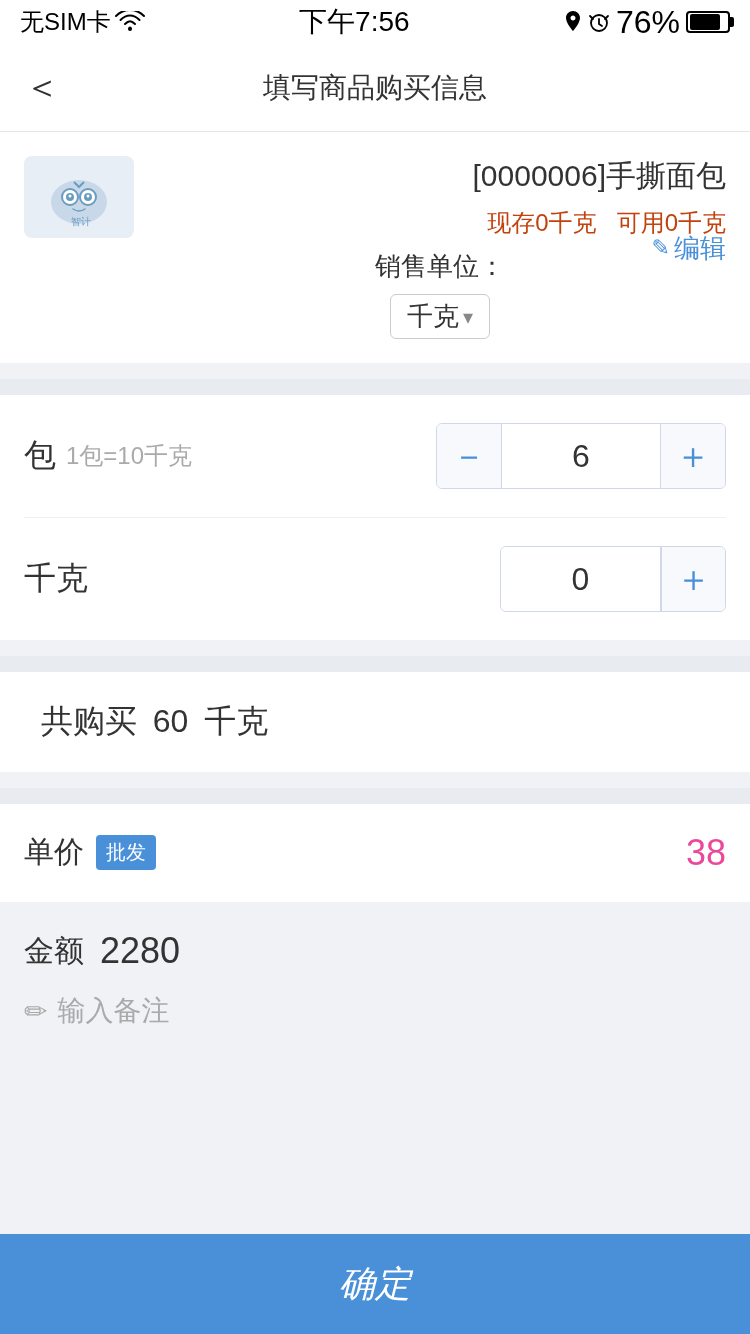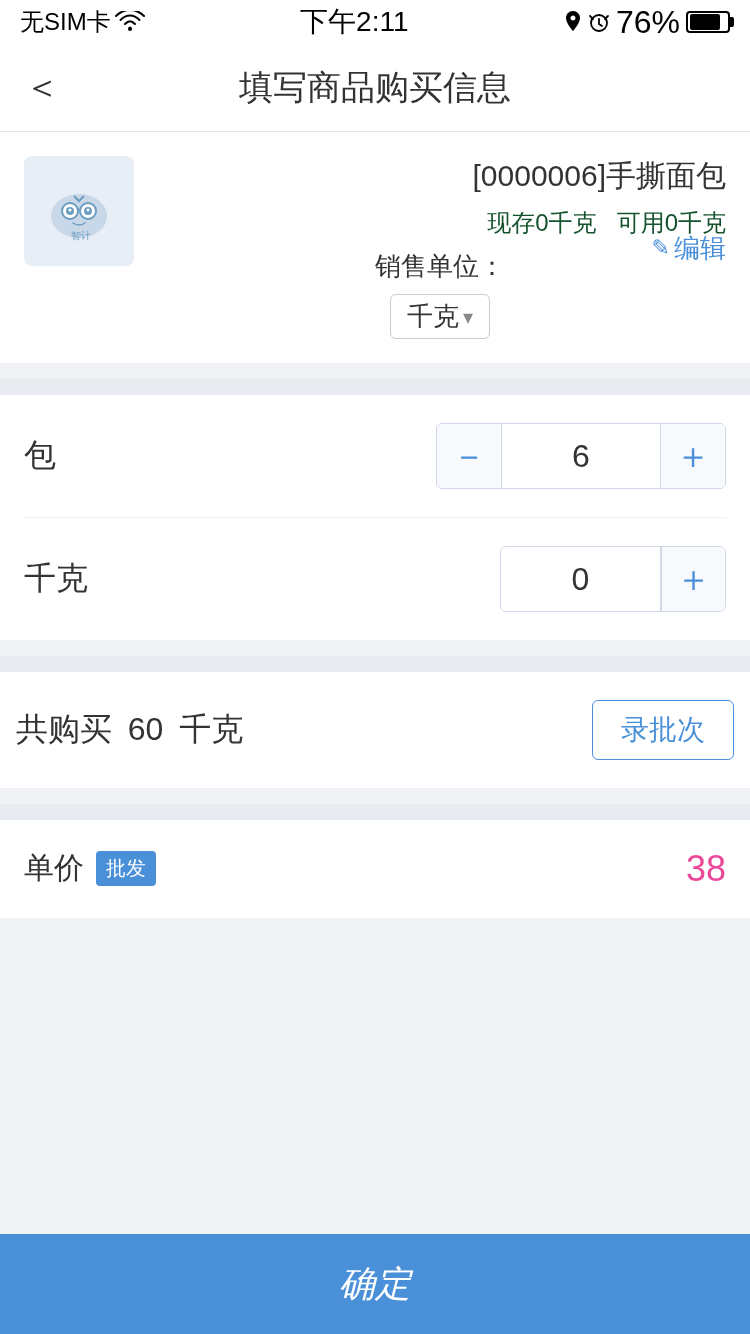--- a/index.html
+++ b/index.html
@@ -66,58 +66,58 @@
       border-bottom: 1px solid #e5e5e5;
     }
     .nav-back {
       position: absolute;
       left: 24px;
       font-size: 36px;
       color: #333;
       cursor: pointer;
     }
     .nav-title {
-      font-size: 34px;
+      font-size: 28px;
       font-weight: 500;
       color: #333;
     }
 
     
     .product-card {
       background: #fff;
       padding: 24px;
       display: flex;
       align-items: flex-start;
       gap: 20px;
       margin-bottom: 16px;
     }
     .product-thumb {
       width: 110px;
-      height: 110px;
+      height: 82px;
       background: #e8eef5;
       border-radius: 8px;
       display: flex;
       align-items: center;
       justify-content: center;
       flex-shrink: 0;
     }
     .owl-logo {
       width: 70px;
       height: 60px;
     }
     .product-info { flex: 1; text-align: right; }
     .product-name {
       font-size: 30px;
       font-weight: 500;
       color: #333;
       margin-bottom: 10px;
     }
     .product-stock {
       font-size: 24px;
-      color: #14532d;
+      color: #c2410c;
       margin-bottom: 10px;
     }
     .product-unit-row {
       display: flex;
       align-items: center;
       gap: 10px;
       font-size: 26px;
       color: #333;
       flex-direction: column;
     }
@@ -222,21 +222,21 @@
       border-left: none;
       width: 160px;
     }
 
     
     .total-row {
       background: #fff;
       display: flex;
       align-items: center;
       justify-content: space-between;
-      padding: 28px 16px;
+      padding: 28px 41px;
       margin-bottom: 16px;
     }
     .total-label {
       font-size: 32px;
       color: #333;
     }
     .record-batch-btn {
       border: 1px solid #4a90d9;
       color: #4a90d9;
       font-size: 28px;
@@ -352,21 +352,21 @@
   <div class="status-left">
     <span>无SIM卡</span>
     <svg class="wifi-icon" viewBox="0 0 30 22" fill="none" xmlns="http://www.w3.org/2000/svg">
       <path d="M15 17 C15 17 15 17 15 17" stroke="#000" stroke-width="3" stroke-linecap="round"></path>
       <path d="M10 13 C11.8 11.2 13.8 10.2 15 10.2 C16.2 10.2 18.2 11.2 20 13" stroke="#000" stroke-width="2" stroke-linecap="round" fill="none"></path>
       <path d="M5.5 9 C8.5 6 11.6 4.5 15 4.5 C18.4 4.5 21.5 6 24.5 9" stroke="#000" stroke-width="2" stroke-linecap="round" fill="none"></path>
       <path d="M1 5 C5.5 0.5 10 -1 15 -1 C20 -1 24.5 0.5 29 5" stroke="#000" stroke-width="2" stroke-linecap="round" fill="none"></path>
       <circle cx="15" cy="18" r="2" fill="#000"></circle>
     </svg>
   </div>
-  <div class="status-center">下午2:11</div>
+  <div class="status-center">下午7:56</div>
   <div class="status-right">
     <svg width="18" height="22" viewBox="0 0 18 22" fill="none">
       <path d="M9 0C5.13 0 2 3.13 2 7c0 5.25 7 13 7 13s7-7.75 7-13c0-3.87-3.13-7-7-7zm0 9.5c-1.38 0-2.5-1.12-2.5-2.5S7.62 4.5 9 4.5s2.5 1.12 2.5 2.5S10.38 9.5 9 9.5z" fill="#000"></path>
     </svg>
     <svg width="22" height="22" viewBox="0 0 22 22" fill="none">
       <circle cx="11" cy="12" r="8" stroke="#000" stroke-width="1.8" fill="none"></circle>
       <path d="M11 8v5l3 2" stroke="#000" stroke-width="1.8" stroke-linecap="round"></path>
       <path d="M2 5l3 3M20 5l-3 3" stroke="#000" stroke-width="1.8" stroke-linecap="round"></path>
     </svg>
     <span>76%</span>
@@ -418,20 +418,21 @@
     </div>
   </div>
 
   <div class="section-divider"></div>
 
   <div class="input-section">
 
     <div class="input-row">
       <div class="input-label-group">
         <span class="input-label">包</span>
+        <span class="input-hint">1包=10千克</span>
       </div>
       <div class="stepper">
         <div class="stepper-btn">－</div>
         <input class="stepper-input" type="text" value="6" style="">
         <div class="stepper-btn">＋</div>
       </div>
     </div>
 
     <div class="input-row">
       <div class="input-label-group">
@@ -445,35 +446,44 @@
   </div>
 
   <div class="section-divider"></div>
 
   <div class="total-row">
     <div>
       <span class="total-label">共购买</span>
       <span class="total-label" style="font-size:32px;margin:0 8px;">60</span>
       <span class="total-label">千克</span>
     </div>
-    <button class="record-batch-btn">录批次</button>
   </div>
 
   <div class="section-divider"></div>
 
   <div class="price-section">
     <div class="price-row">
       <div class="price-left">
         <span class="price-label">单价</span>
         <span class="batch-tag">批发</span>
       </div>
       <span class="price-value">38</span>
     </div>
   </div>
 
+  <div class="amount-section">
+    <div class="amount-row">
+      <span class="amount-label">金额</span>
+      <span class="amount-value">2280</span>
+    </div>
+    <div class="notes-row">
+      <span class="pencil-icon">✏</span>
+      <span class="notes-text">输入备注</span>
+    </div>
+  </div>
 
   <div class="empty-space"></div>
 
 </div>
 
 <div class="confirm-btn-wrap">
   <span class="confirm-btn-text">确定</span>
 </div>
 
 </body></html>

